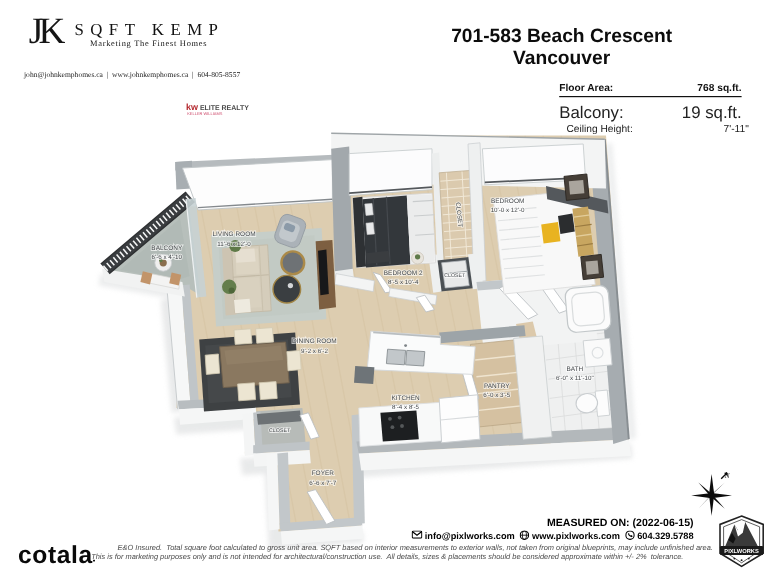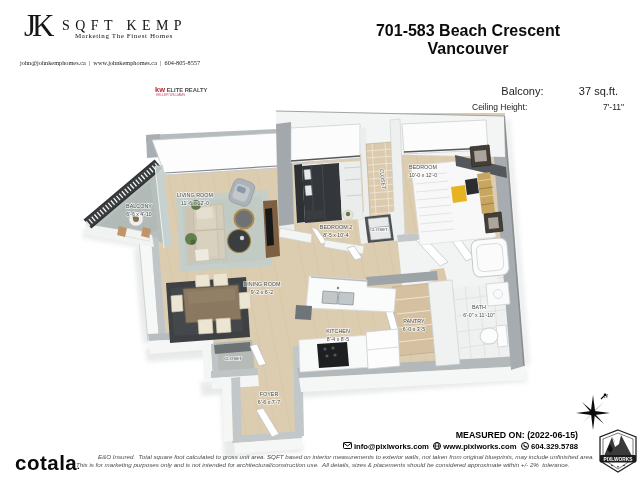--- a/index.html
+++ b/index.html
@@ -17,22 +17,23 @@
 
 <div class="abs" style="left:75px;top:32px;width:140px;font-family:'Liberation Serif',serif;font-size:7px;letter-spacing:0.6px;color:#111;">Marketing The Finest Homes</div>
 
 <div class="abs" style="left:20px;top:59px;width:220px;font-family:'Liberation Serif',serif;font-size:6.3px;color:#222;">john@johnkemphomes.ca&nbsp;&nbsp;|&nbsp;&nbsp;www.johnkemphomes.ca&nbsp;&nbsp;|&nbsp;&nbsp;604-805-8557</div>
 
 <div class="abs" style="left:155px;top:84.5px;font-size:7.5px;font-weight:bold;color:#b4282e;">kw<span style="color:#4a4a4a;font-size:5.8px;">&nbsp;ELITE REALTY</span></div>
 <div class="abs" style="left:156px;top:92.5px;font-size:3.3px;color:#c46;">KELLER WILLIAMS</div>
 
 <div class="abs" style="left:320px;top:22px;width:296px;text-align:center;font-size:16px;font-weight:bold;color:#0c0c0c;letter-spacing:0px;line-height:17.5px;">701-583 Beach Crescent<br>Vancouver</div>
 
-
-<div class="abs" style="left:466px;top:85px;width:152px;font-size:11px;color:#222;text-align:center;">Balcony:<span style="float:right;">37 sq.ft.</span></div>
+<div class="abs" style="left:466px;top:68px;width:152px;font-size:8.5px;font-weight:bold;color:#111;border-bottom:1.4px solid #111;padding-bottom:1.5px;">Floor Area:<span style="float:right;">768 sq.ft.</span></div>
+
+<div class="abs" style="left:466px;top:85px;width:152px;font-size:14px;color:#222;">Balcony:<span style="float:right;">19 sq.ft.</span></div>
 
 <div class="abs" style="left:472px;top:102px;width:152px;font-size:8.5px;color:#222;">Ceiling Height:<span style="float:right;">7'-11"</span></div>
 
 <svg class="abs" style="left:0;top:0;" width="640" height="480" viewBox="0 0 640 480">
 <defs>
 <filter id="soft" x="-30%" y="-30%" width="160%" height="160%">
           <feGaussianBlur stdDeviation="2.2"></feGaussianBlur>
         </filter>
 <clipPath id="woodclip">
           <polygon points="158,172 278,166 278,113 505,113 524,368 297,380 301,439 232,443 228,377 204,378 207,340 147,340 154,237 158,172"></polygon>

